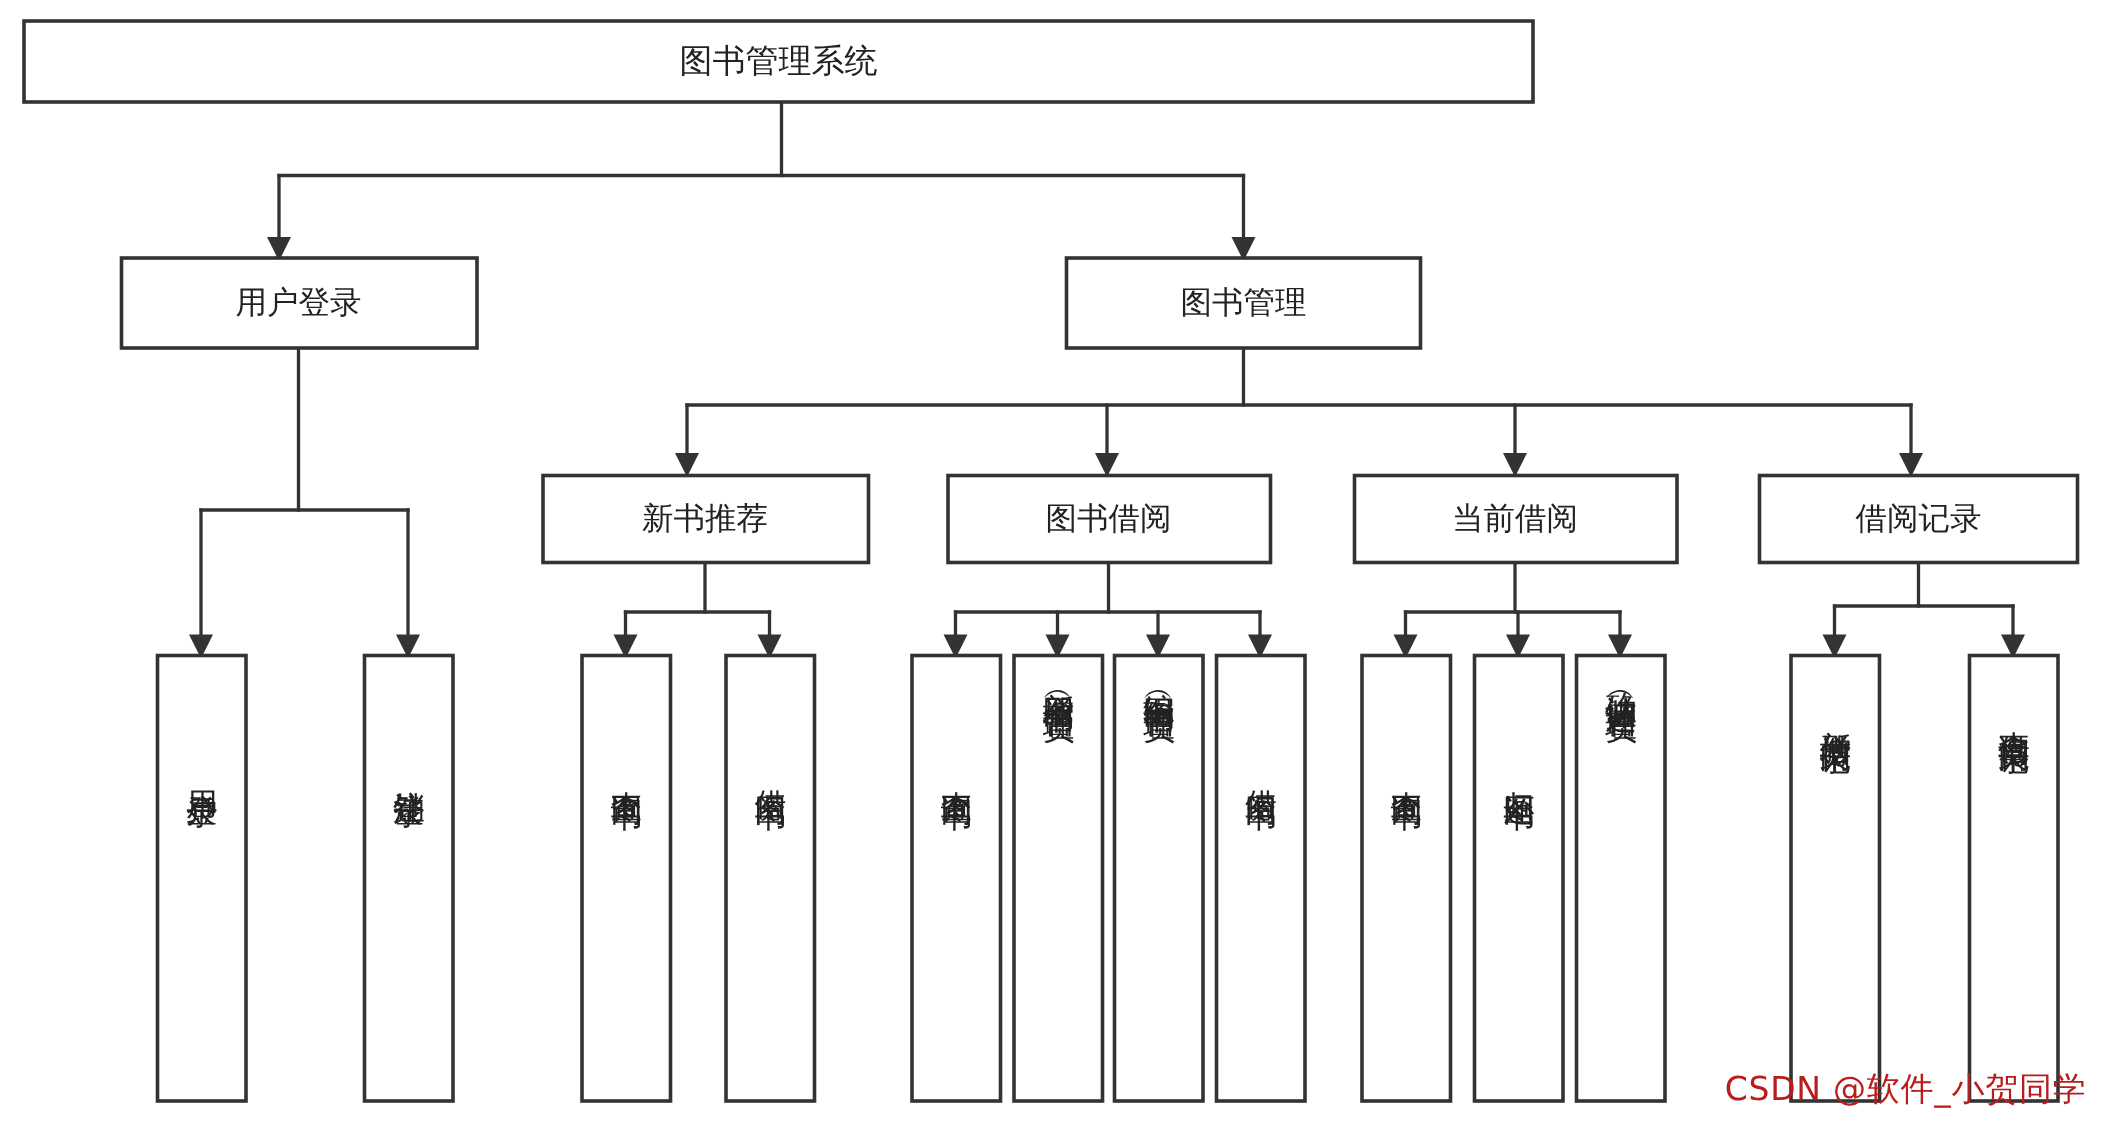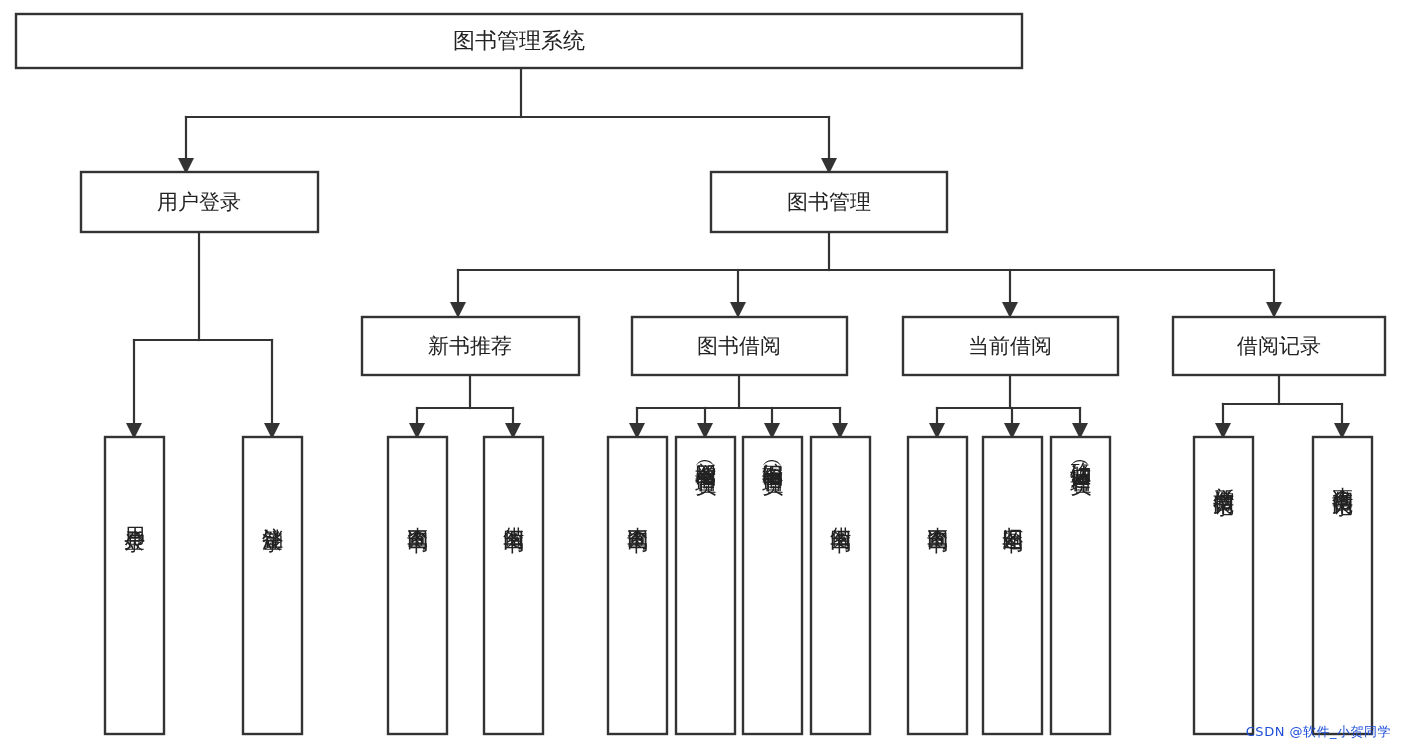--- a/index.html
+++ b/index.html
@@ -71,22 +71,22 @@
     writing-mode: vertical-rl;
     text-orientation: upright;
     letter-spacing: 2px;
     white-space: nowrap;
   }
   .watermark {
     position: absolute;
     right: 14px;
     bottom: 6px;
     font-family: "DejaVu Sans", "Liberation Sans", sans-serif;
-    font-size: 13px;
-    color: #1d4ed8;
+    font-size: 22px;
+    color: #b91c1c;
     letter-spacing: 0.5px;
     white-space: nowrap;
   }
 </style>
 </head>
 <body>
 
 <div id="diagram-root">
 
   <svg class="diagram-canvas" viewBox="0 0 1405 747">

